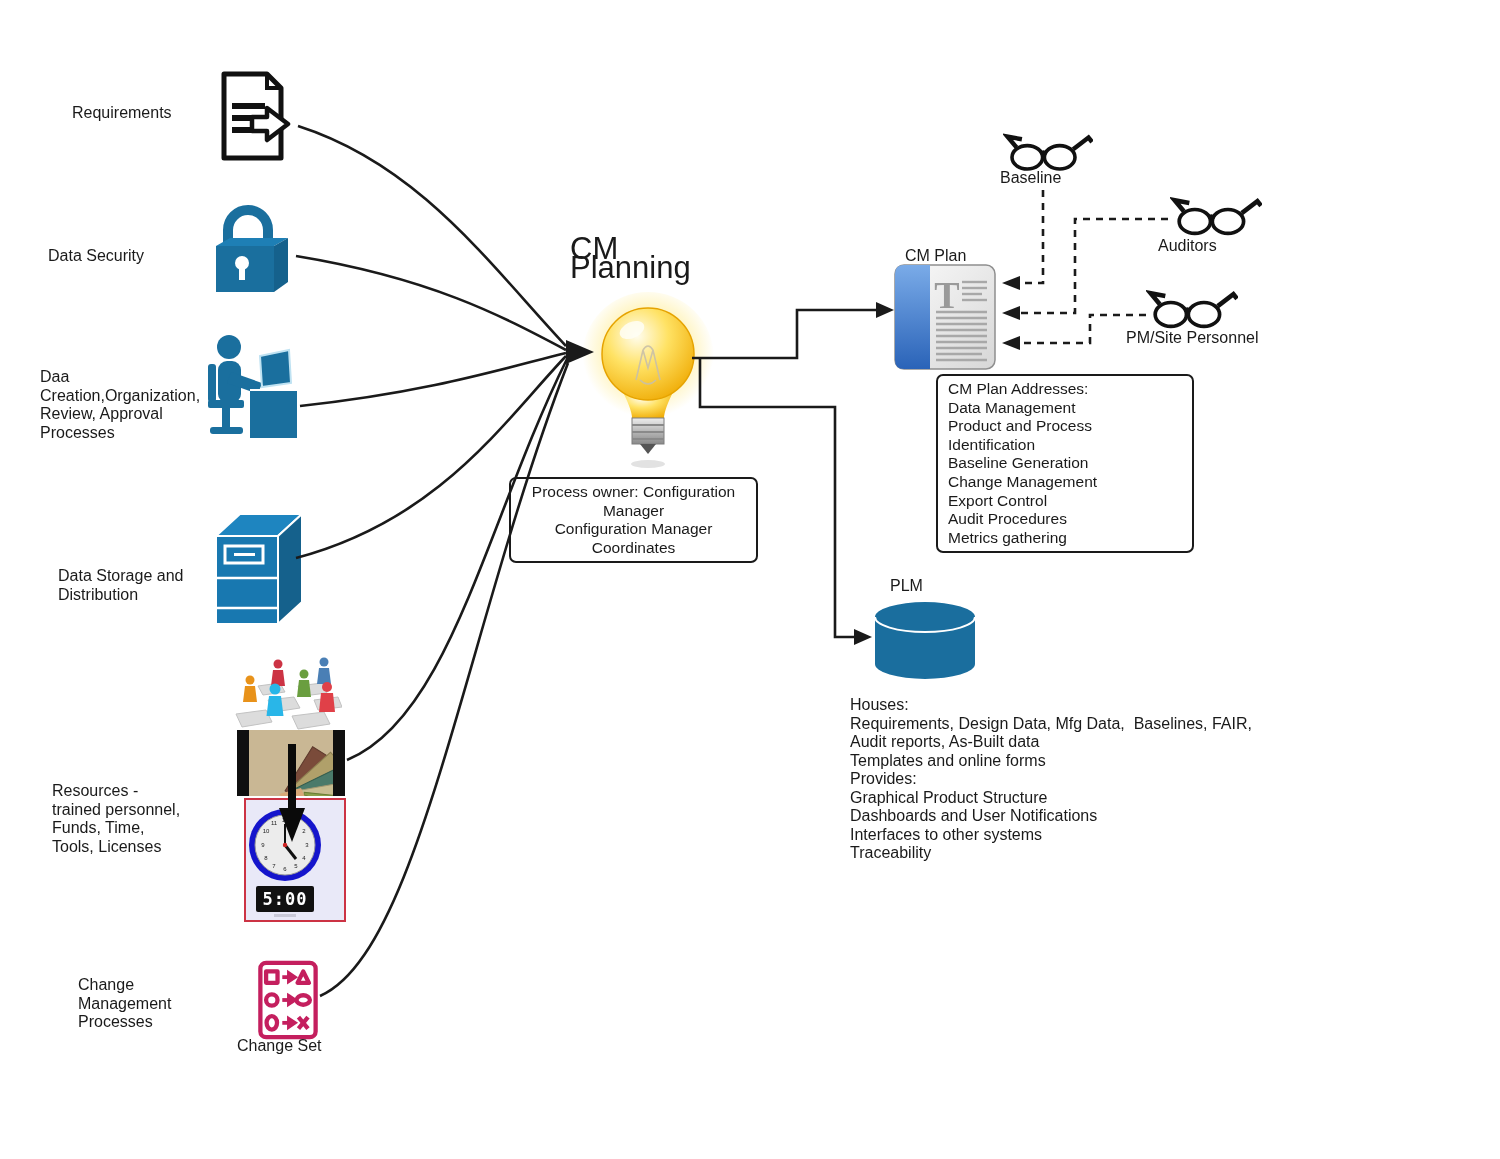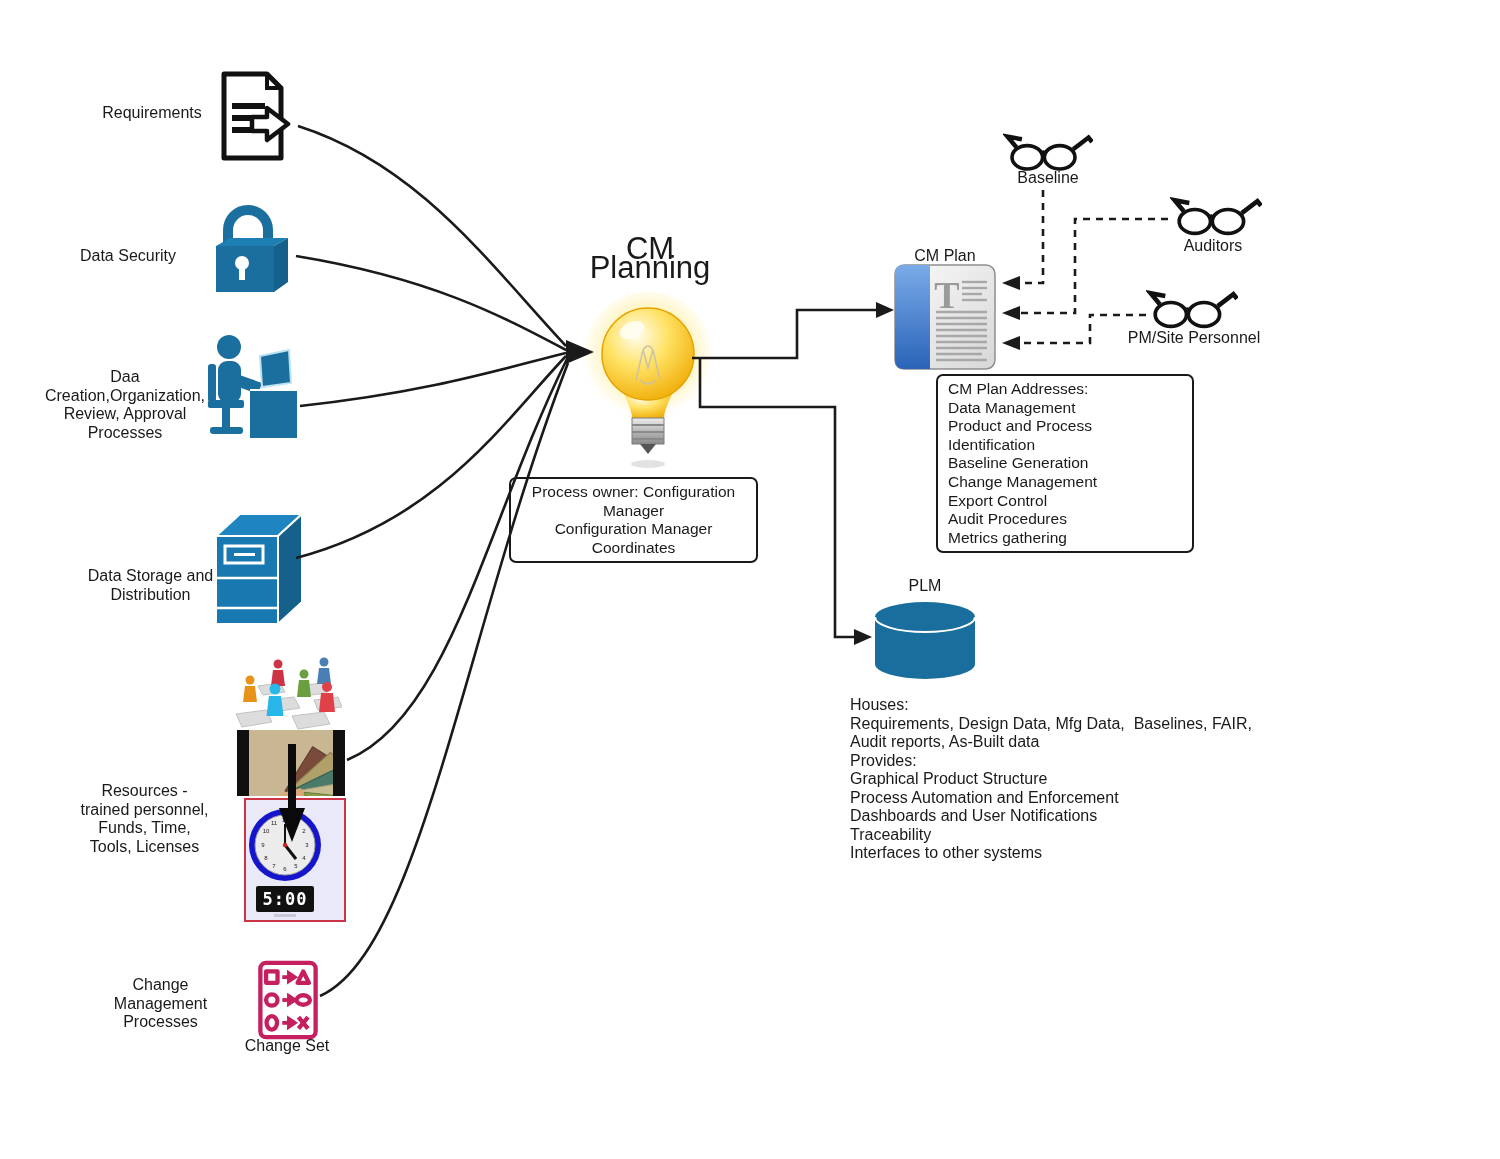--- a/index.html
+++ b/index.html
@@ -1,21 +1,21 @@
 <!DOCTYPE html>
 <html><head>
 <meta charset="utf-8">
 <style>
   html,body { margin:0; padding:0; background:#fff; }
   .canvas {
     position:relative; width:1500px; height:1159px; background:#ffffff;
     font-family:"Liberation Sans", sans-serif; color:#1a1a1a; overflow:hidden;
   }
   .abs { position:absolute; }
-  .lbl { position:absolute; text-align:center; font-size:16px; line-height:18.5px; color:#1a1a1a; }
+  .lbl { position:absolute; font-size:16px; line-height:18.5px; color:#1a1a1a; }
   .tl  { text-align:left; }
   .pre div { white-space:pre; }
   .title { font-size:31px; }
   .box {
     position:absolute; border:2px solid #1a1a1a; border-radius:7px; background:#fff;
     box-sizing:border-box; font-size:15.5px; line-height:18.6px;
   }
   .box.center { text-align:center; }
   .overlay { position:absolute; left:0; top:0; z-index:6; pointer-events:none; }
   .icon { z-index:3; }
@@ -337,26 +337,26 @@
 
   <svg class="abs icon" style="left:870px; top:596px;" width="110" height="90" viewBox="0 0 110 90">
     <path d="M5,21 a50,15 0 0 1 100,0 v47 a50,15 0 0 1 -100,0 z" fill="#1a6e9e"></path>
     <path d="M5,21 a50,15 0 0 0 100,0" fill="none" stroke="#ffffff" stroke-width="2"></path>
   </svg>
 
   <div class="lbl tl pre" style="left:850px; top:696px; width:430px; line-height:18.5px;">
     <div>Houses:</div>
     <div>Requirements, Design Data, Mfg Data,  Baselines, FAIR,</div>
     <div>Audit reports, As-Built data</div>
+    <div>Templates and online forms</div>
     <div>Provides:</div>
     <div>Graphical Product Structure</div>
-    <div>Process Automation and Enforcement</div>
     <div>Dashboards and User Notifications</div>
+    <div>Interfaces to other systems</div>
     <div>Traceability</div>
-    <div>Interfaces to other systems</div>
   </div>
 
   <svg class="overlay" width="1500" height="1159" viewBox="0 0 1500 1159">
     <g fill="none" stroke="#1a1a1a" stroke-width="2.6">
       <path d="M298,126 C420,165 490,265 566,346"></path>
       <path d="M296,256 C430,278 500,315 566,350"></path>
       <path d="M300,406 C430,392 505,368 566,353"></path>
       <path d="M296,558 C440,520 505,420 566,356"></path>
       <path d="M347,760 C450,718 487,520 567,359"></path>
       <path d="M320,996 C420,952 465,630 568,363"></path>

